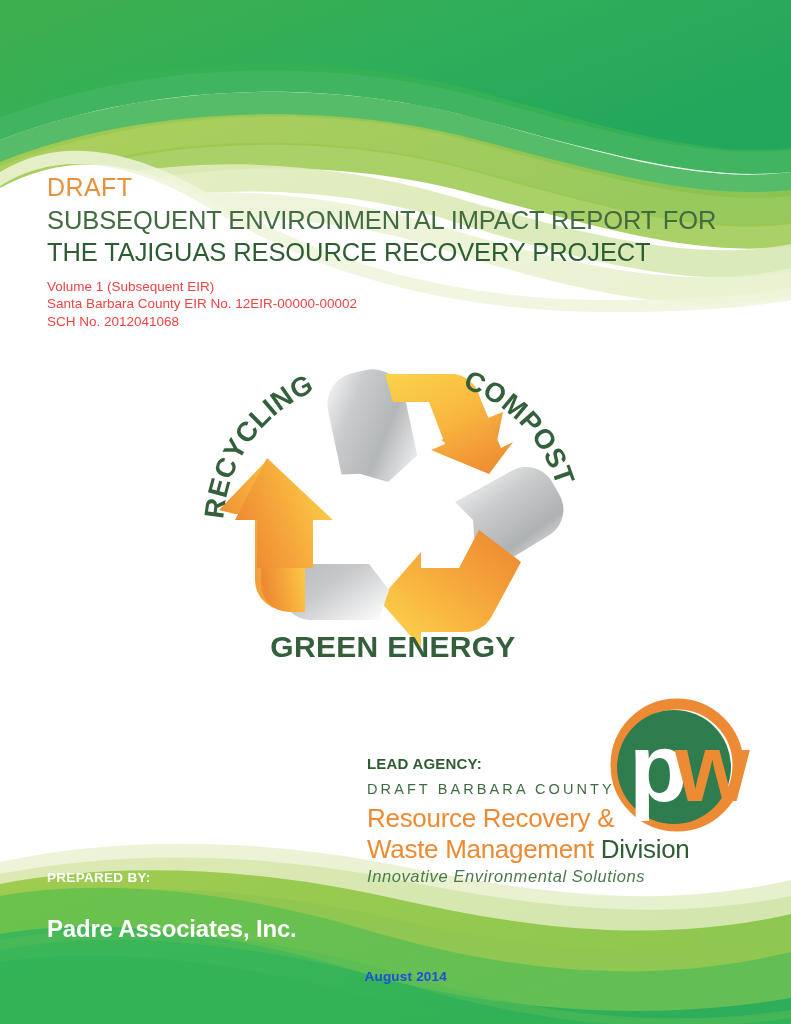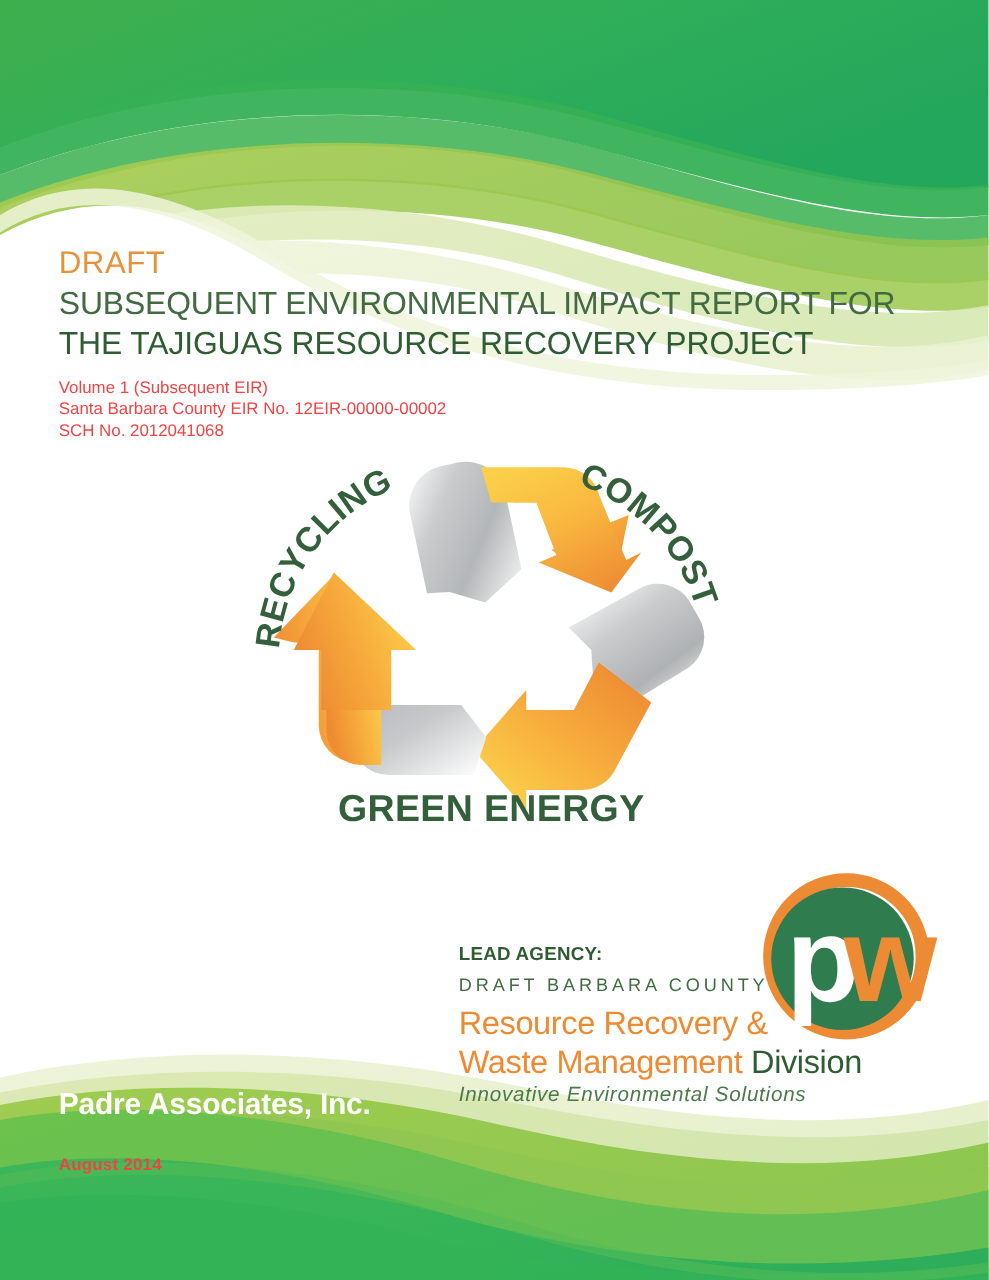--- a/index.html
+++ b/index.html
@@ -24,21 +24,21 @@
     top: 0;
     width: 791px;
     height: 1024px;
     pointer-events: none;
   }
 
   
   .title-block {
     position: absolute;
     left: 47px;
-    top: 196px;
+    top: 173px;
     width: 700px;
   }
   .draft-label {
     font-size: 25px;
     letter-spacing: 0.4px;
     color: #E8913C;
     line-height: 1.18;
     margin: 0 0 2px 0;
     font-weight: 400;
   }
@@ -148,23 +148,24 @@
   .preparer-name {
     font-size: 24px;
     font-weight: bold;
     color: #ffffff;
     margin: 0 0 26px 0;
     letter-spacing: -0.2px;
   }
   .prepared-date {
     font-size: 13.5px;
     font-weight: bold;
-    color: #ef4444;
+    color: #1d4ed8;
     margin: 0;
     letter-spacing: 0.2px;
+    text-align: right;
   }
 </style>
 </head>
 <body>
 
 <div id="cover">
 
   <svg class="wave-layer" viewBox="0 0 791 1024" preserveAspectRatio="none">
     <defs>
       <linearGradient id="gTopDark" x1="0" y1="0" x2="1" y2="0.5">
@@ -373,17 +374,18 @@
     <circle cx="70" cy="68" r="61" fill="none" stroke="#ED8B35" stroke-width="11"></circle>
 
     <circle cx="67" cy="70" r="57" fill="#2F7D4F"></circle>
 
     <text x="22" y="104" font-family="Liberation Sans, sans-serif" font-size="96" font-weight="bold" fill="#FFFFFF">p</text>
 
     <text x="68" y="104" font-family="Liberation Sans, sans-serif" font-size="96" font-weight="bold" fill="#ED8B35">w</text>
   </svg>
 
   <div class="prepared-by">
+    <div class="prepared-label">PREPARED BY:</div>
     <div class="preparer-name">Padre Associates, Inc.</div>
     <div class="prepared-date">August 2014</div>
   </div>
 
 </div>
 
 </body></html>

